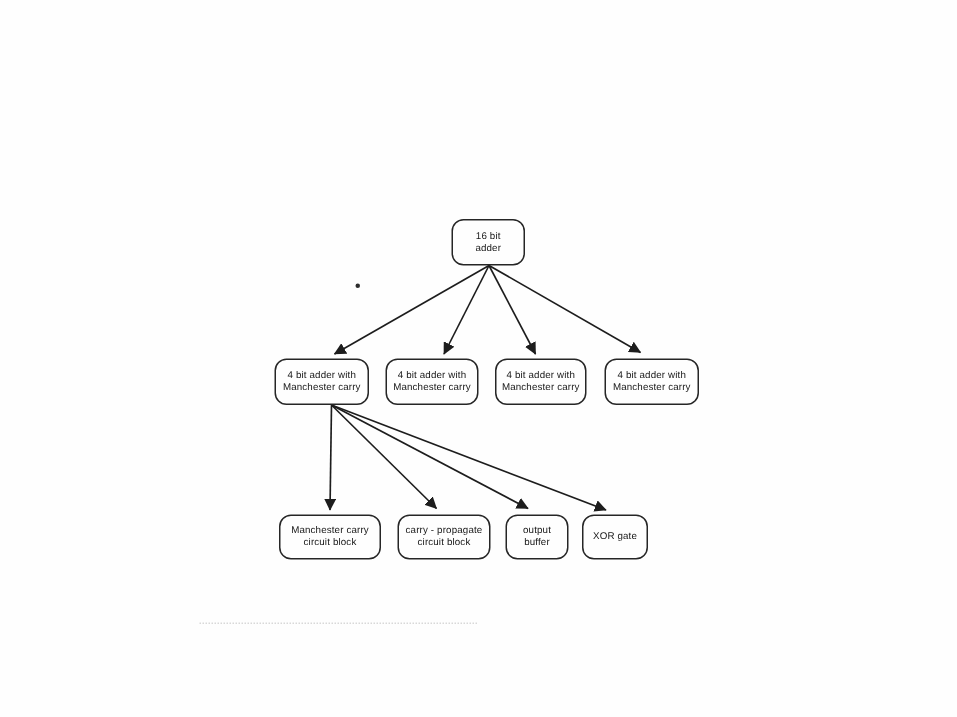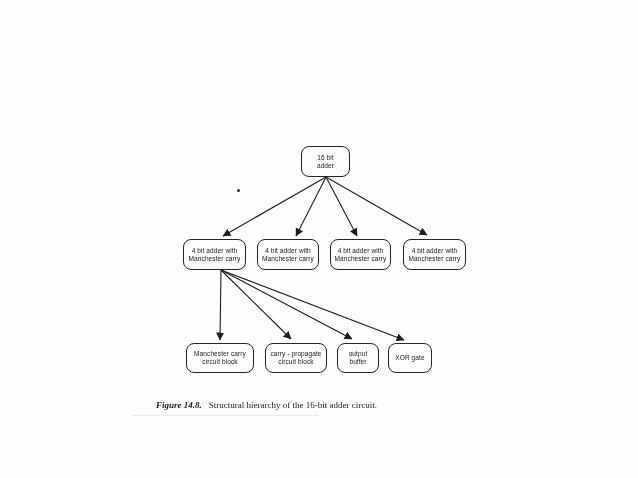--- a/index.html
+++ b/index.html
@@ -103,20 +103,17 @@
 Manchester carry</div>
 
   <div class="node node-l3-0">Manchester carry
 circuit block</div>
   <div class="node node-l3-1">carry - propagate
 circuit block</div>
   <div class="node node-l3-2">output
 buffer</div>
   <div class="node node-l3-3">XOR gate</div>
 
-  <div class="caption">
-    <span class="figlabel">Figure 14.8.</span><span class="figtext">Structural hierarchy of the 16-bit adder circuit.</span>
-  </div>
 
   <div class="speck"></div>
   <div class="bleed"></div>
 
 </div>
 
 </body></html>

